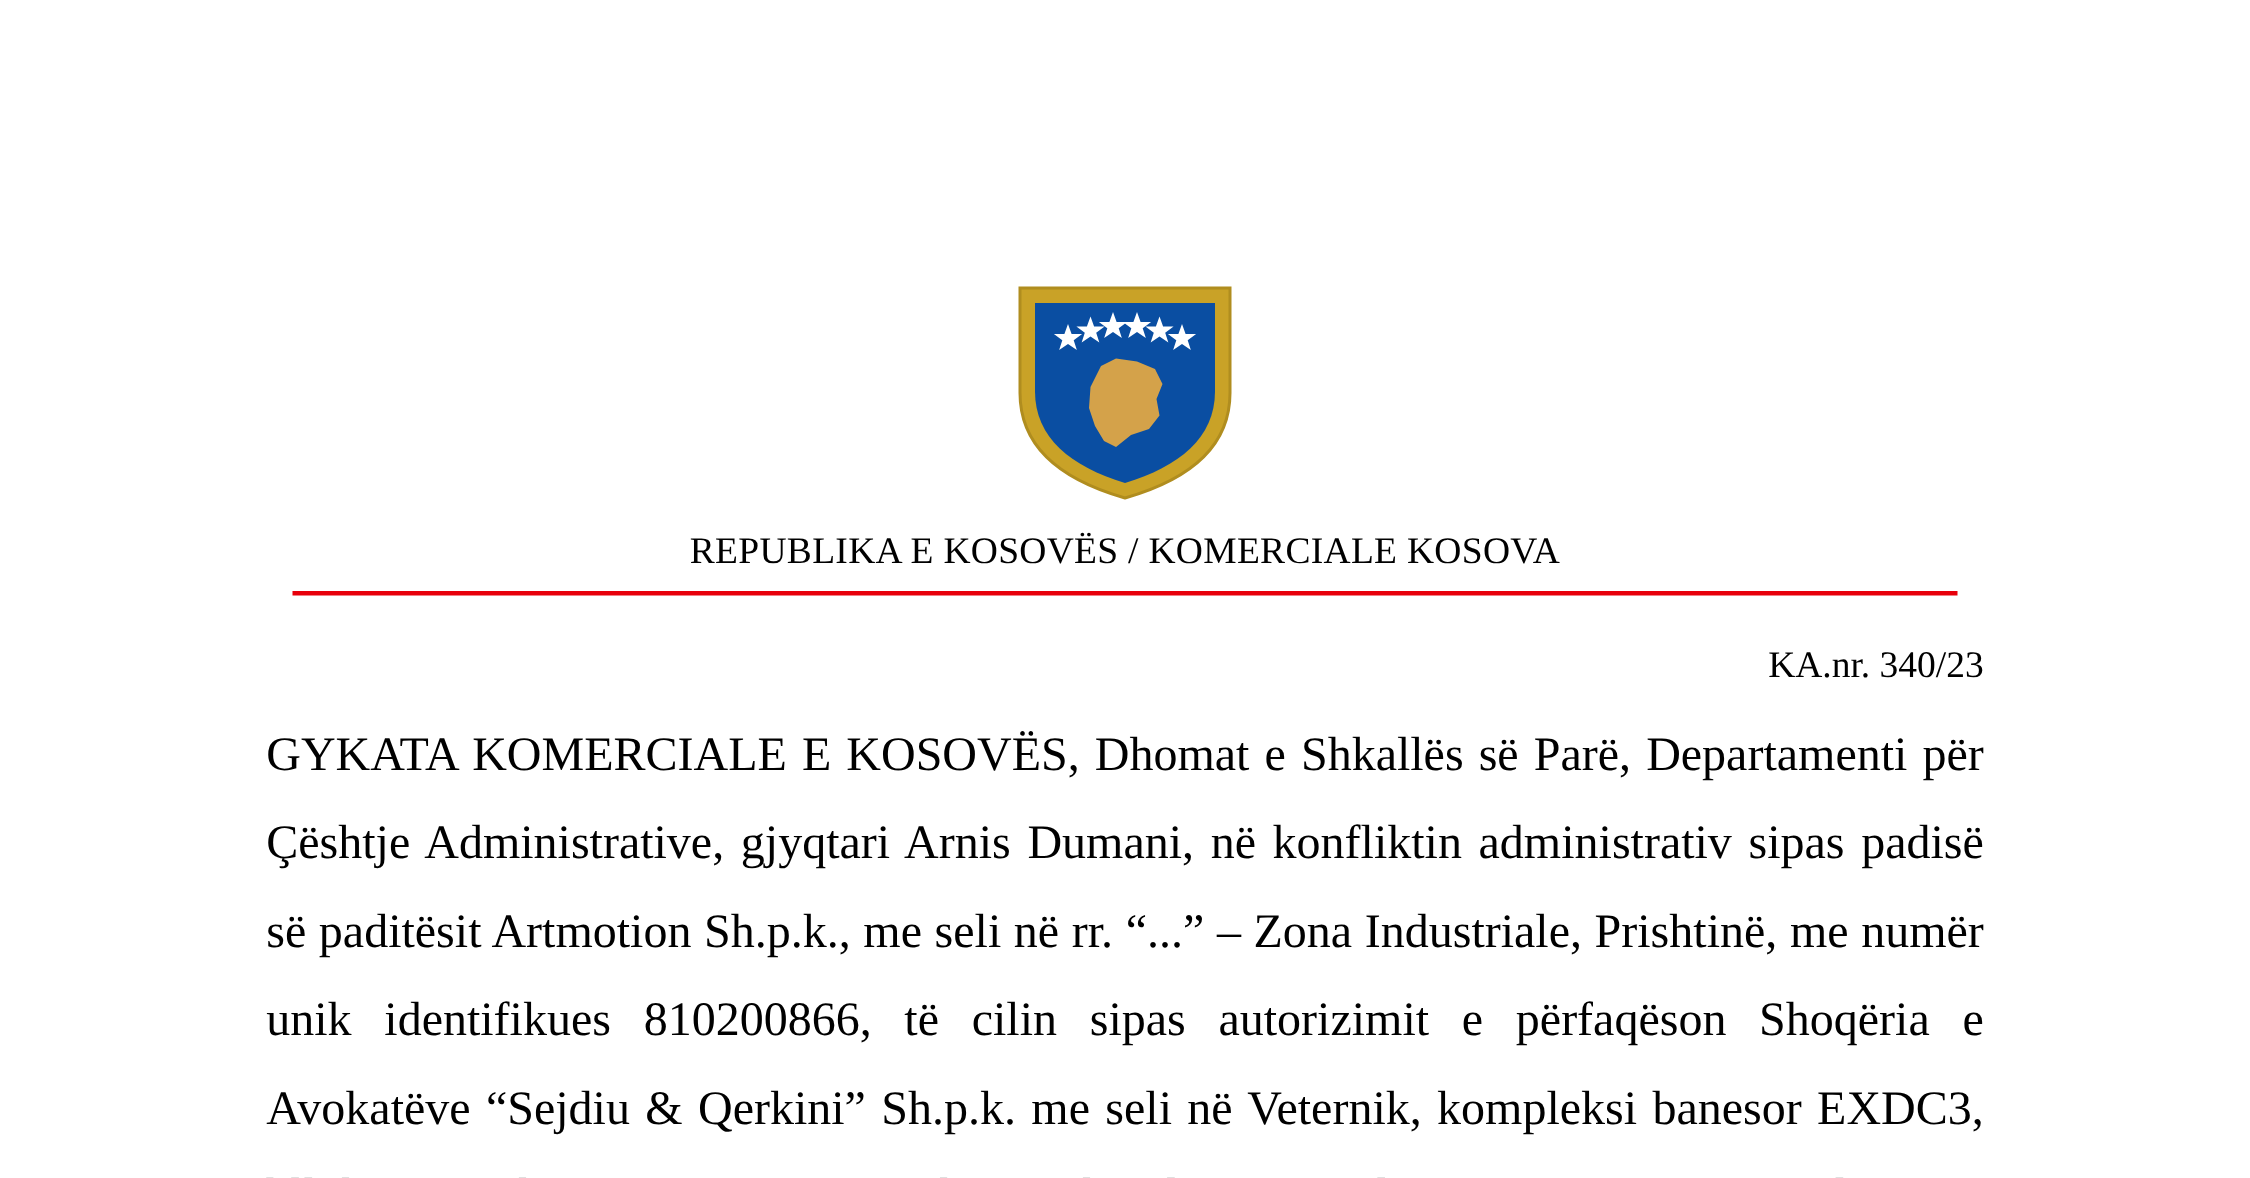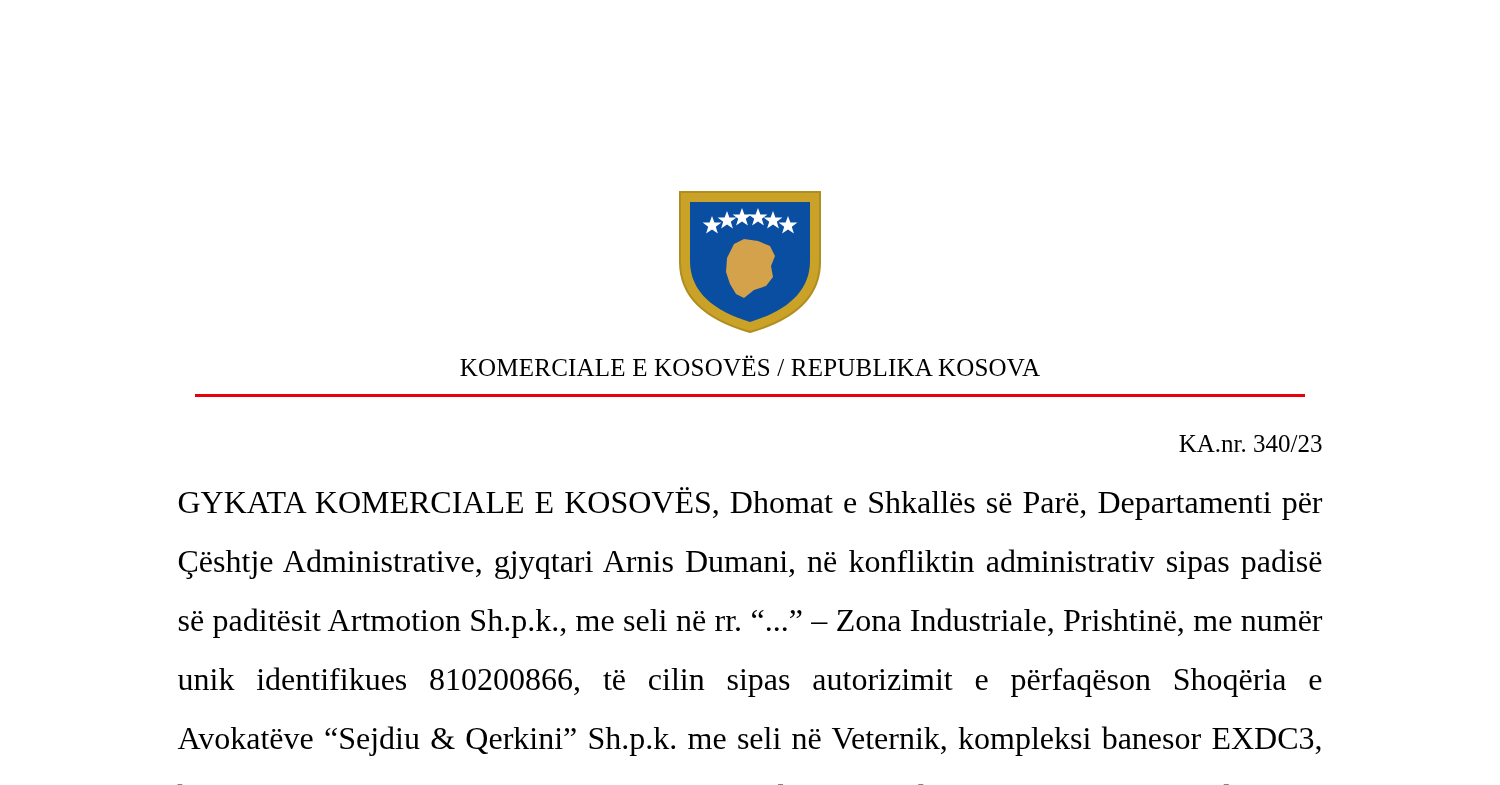--- a/index.html
+++ b/index.html
@@ -79,21 +79,21 @@
         <polygon points="53,25 55.4,31.6 62.4,31.6 56.8,35.8 58.9,42.4 53,38.4 47.1,42.4 49.2,35.8 43.6,31.6 50.6,31.6"></polygon>
         <polygon points="68,22 70.4,28.6 77.4,28.6 71.8,32.8 73.9,39.4 68,35.4 62.1,39.4 64.2,32.8 58.6,28.6 65.6,28.6"></polygon>
         <polygon points="84,22 86.4,28.6 93.4,28.6 87.8,32.8 89.9,39.4 84,35.4 78.1,39.4 80.2,32.8 74.6,28.6 81.6,28.6"></polygon>
         <polygon points="99,25 101.4,31.6 108.4,31.6 102.8,35.8 104.9,42.4 99,38.4 93.1,42.4 95.2,35.8 89.6,31.6 96.6,31.6"></polygon>
         <polygon points="114,30 116.4,36.6 123.4,36.6 117.8,40.8 119.9,47.4 114,43.4 108.1,47.4 110.2,40.8 104.6,36.6 111.6,36.6"></polygon>
       </g>
       <path d="M60 58 L70 53 L84 55 L96 60 L101 70 L97 80 L99 91 L92 100 L80 104 L70 112 L62 108 L56 98 L52 86 L53 72 Z" fill="#d4a24a"></path>
     </svg>
   </div>
 
-  <div class="header-title">KOMERCIALE E KOSOVËS / REPUBLIKA KOSOVA</div>
+  <div class="header-title">REPUBLIKA E KOSOVËS / KOMERCIALE KOSOVA</div>
 
   <div class="rule"></div>
 
   <div class="body-block">
     <div class="case-no">KA.nr. 340/23</div>
     <p class="para">GYKATA KOMERCIALE E KOSOVËS, Dhomat e Shkallës së Parë, Departamenti për Çështje Administrative, gjyqtari Arnis Dumani, në konfliktin administrativ sipas padisë së paditësit Artmotion Sh.p.k., me seli në rr. “...” – Zona Industriale, Prishtinë, me numër unik identifikues 810200866, të cilin sipas autorizimit e përfaqëson Shoqëria e Avokatëve “Sejdiu &amp; Qerkini” Sh.p.k. me seli në Veternik, kompleksi banesor EXDC3, blloku 10, kati VI, nr.18, Prishtinë, kundër të paditurit Ministria e Industrisë, Ndërmarrësisë dhe Tregtisë, Komisioni për</p>
   </div>
 
 </div>
 

